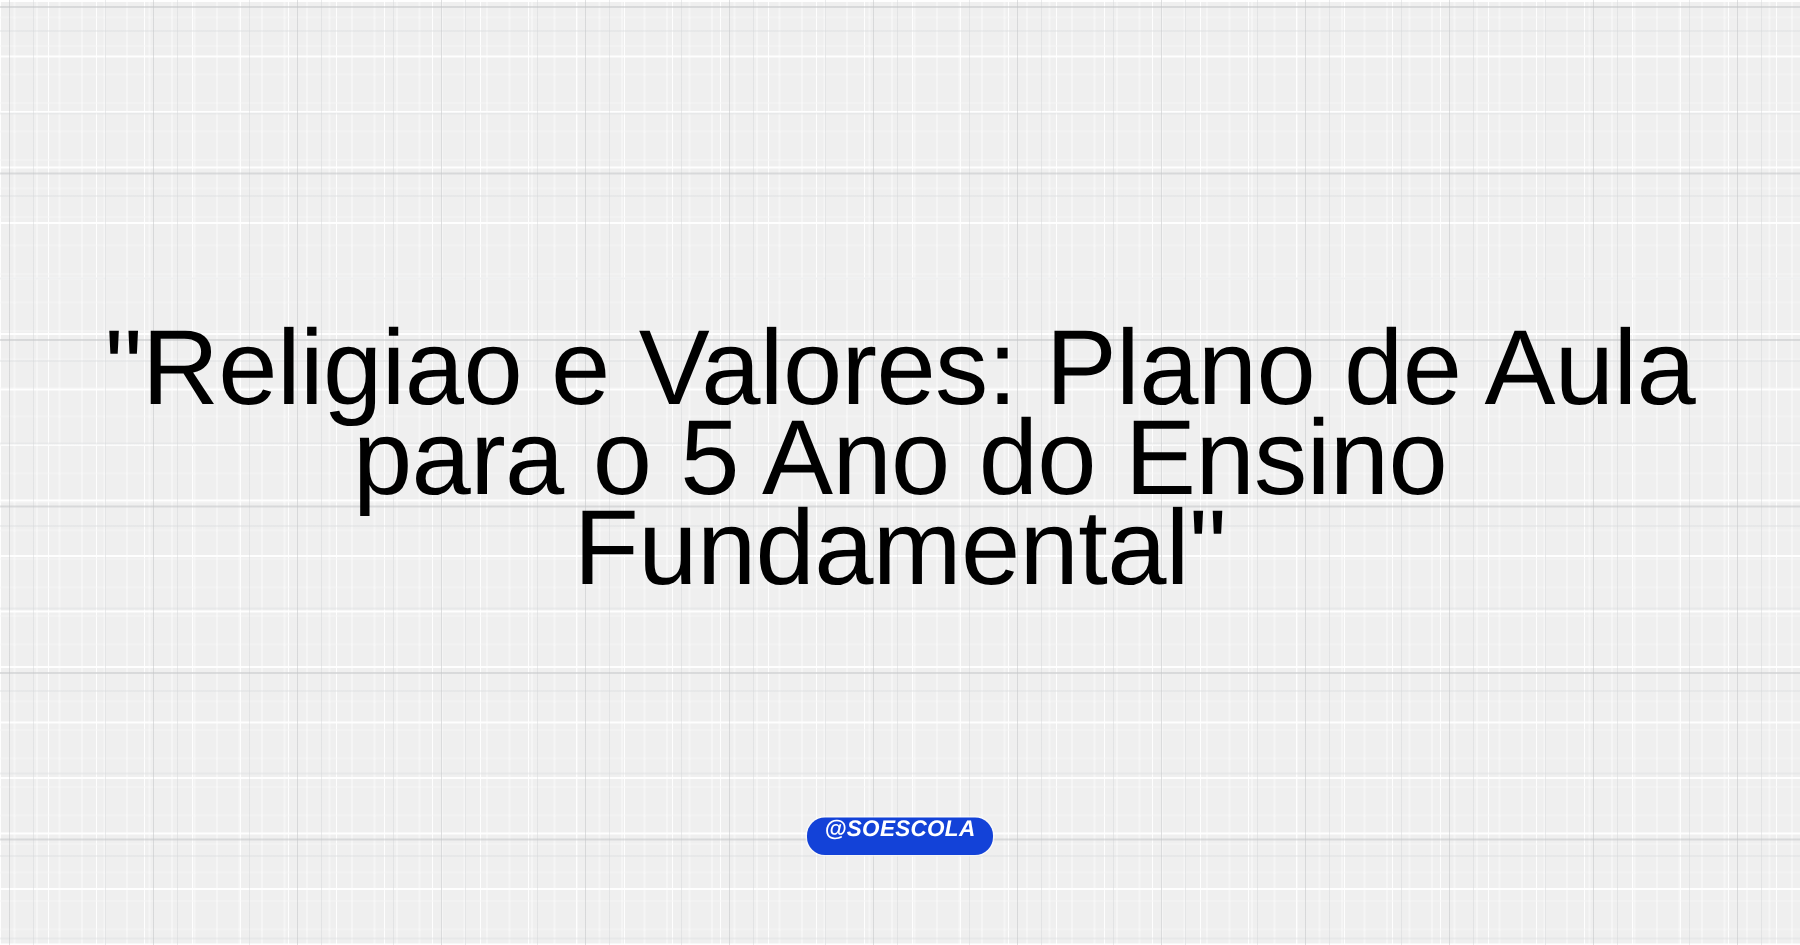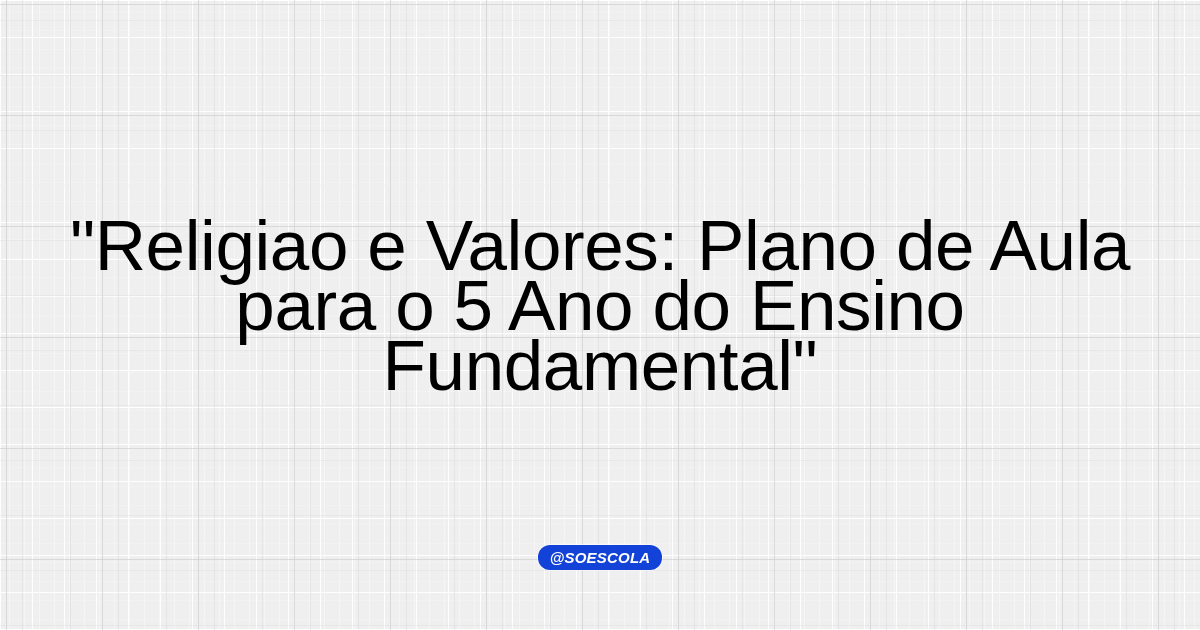--- a/index.html
+++ b/index.html
@@ -87,21 +87,21 @@
   
   .badge {
     position: absolute;
     left: 538px;
     top: 545px;
     width: 124px;
     height: 25px;
     border-radius: 12px;
     background-color: #1342d8;
     display: flex;
-    align-items: center;
+    align-items: flex-start;
     justify-content: center;
     box-shadow: 0 0 0 1px rgba(255,255,255,0.55);
   }
   .badge-label {
     font-family: "Liberation Sans", sans-serif;
     font-weight: 700;
     font-style: italic;
     font-size: 15px;
     letter-spacing: 0.2px;
     color: #ffffff;

